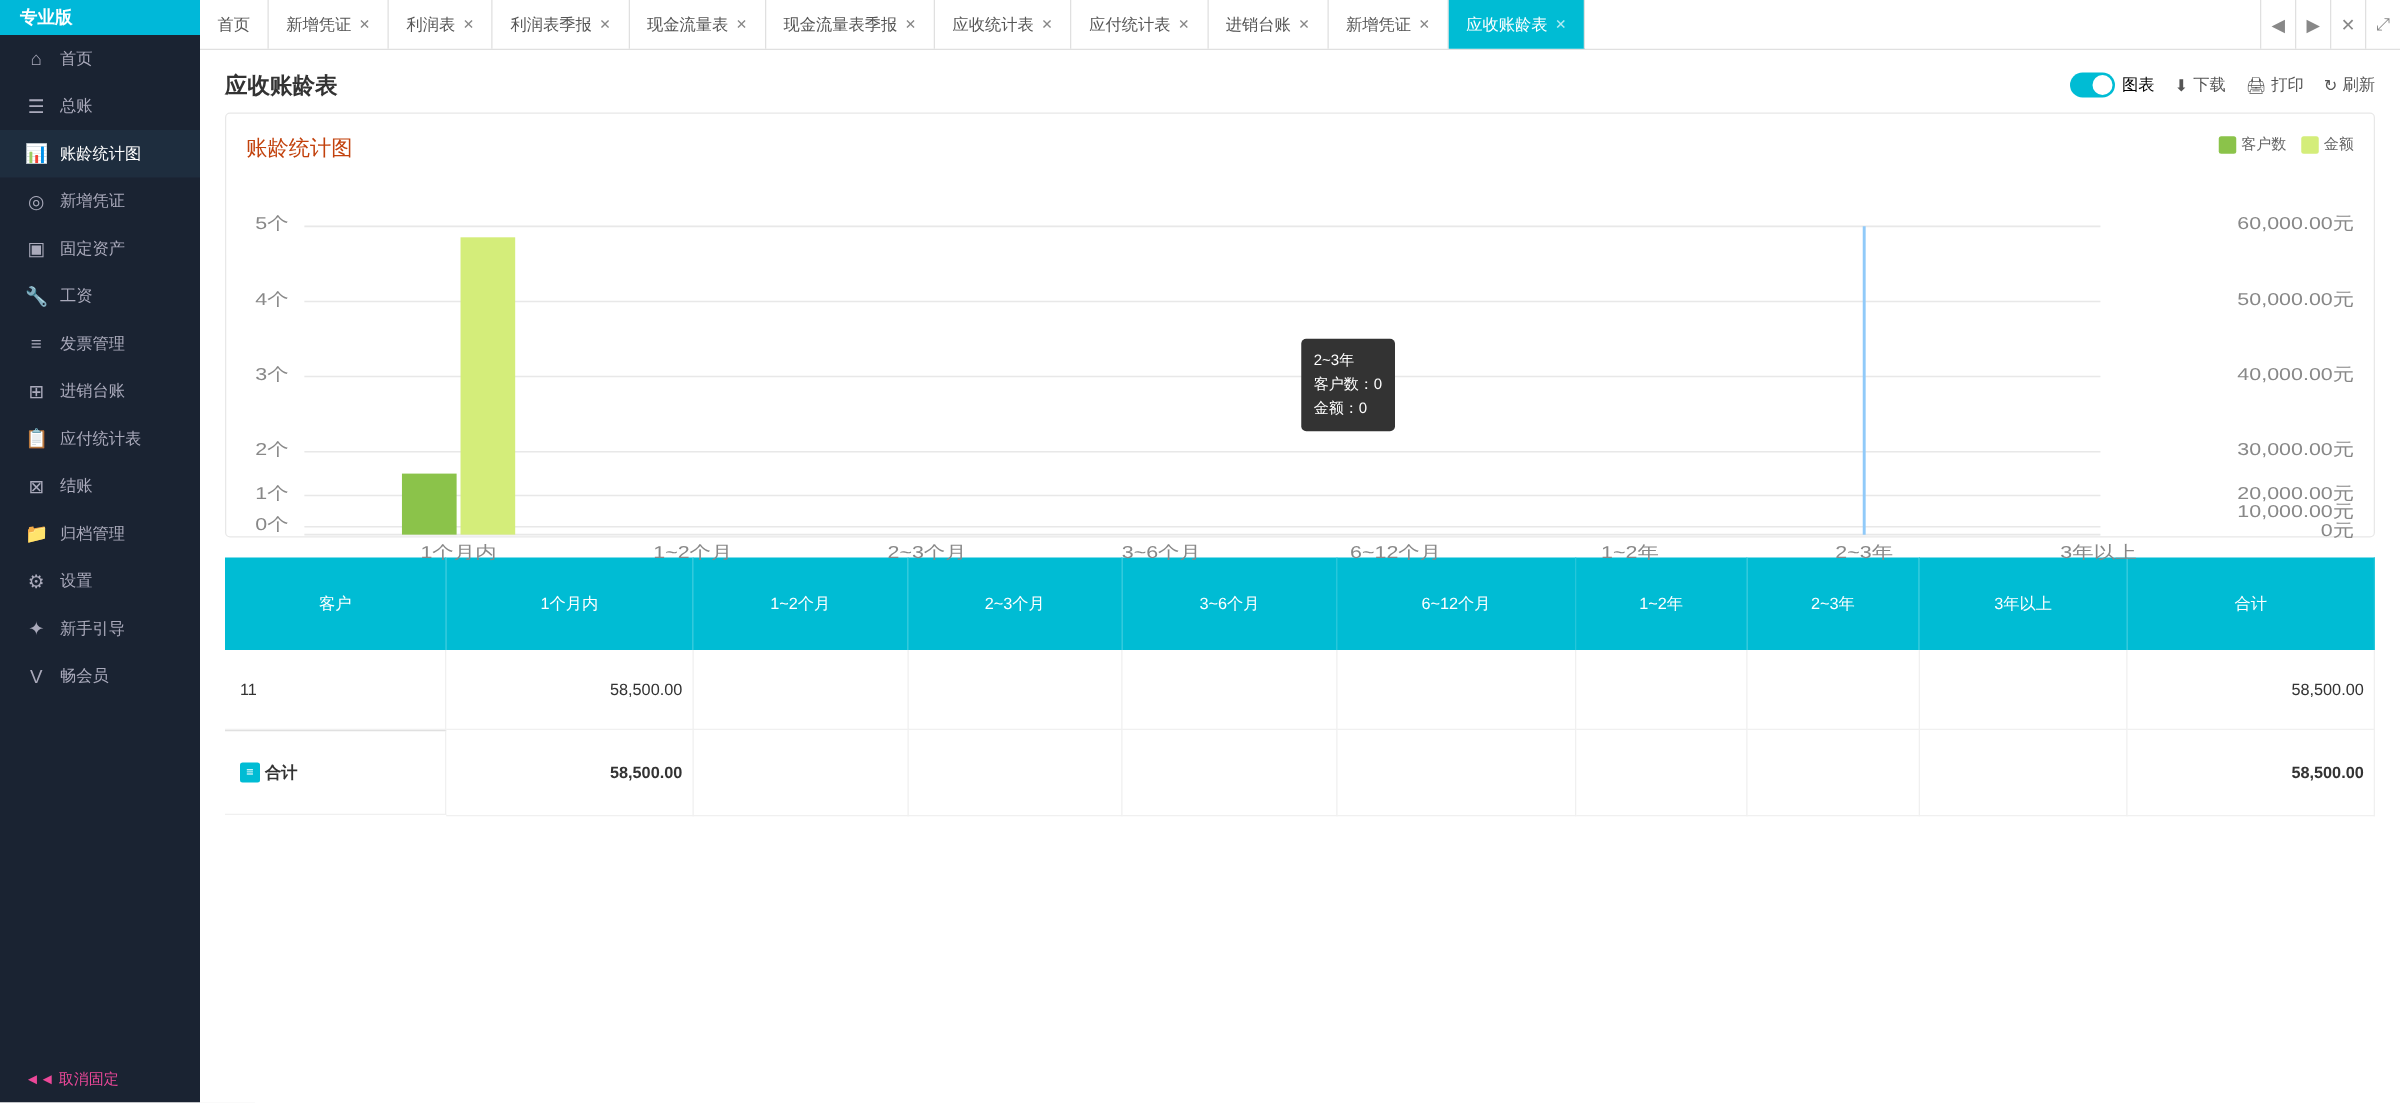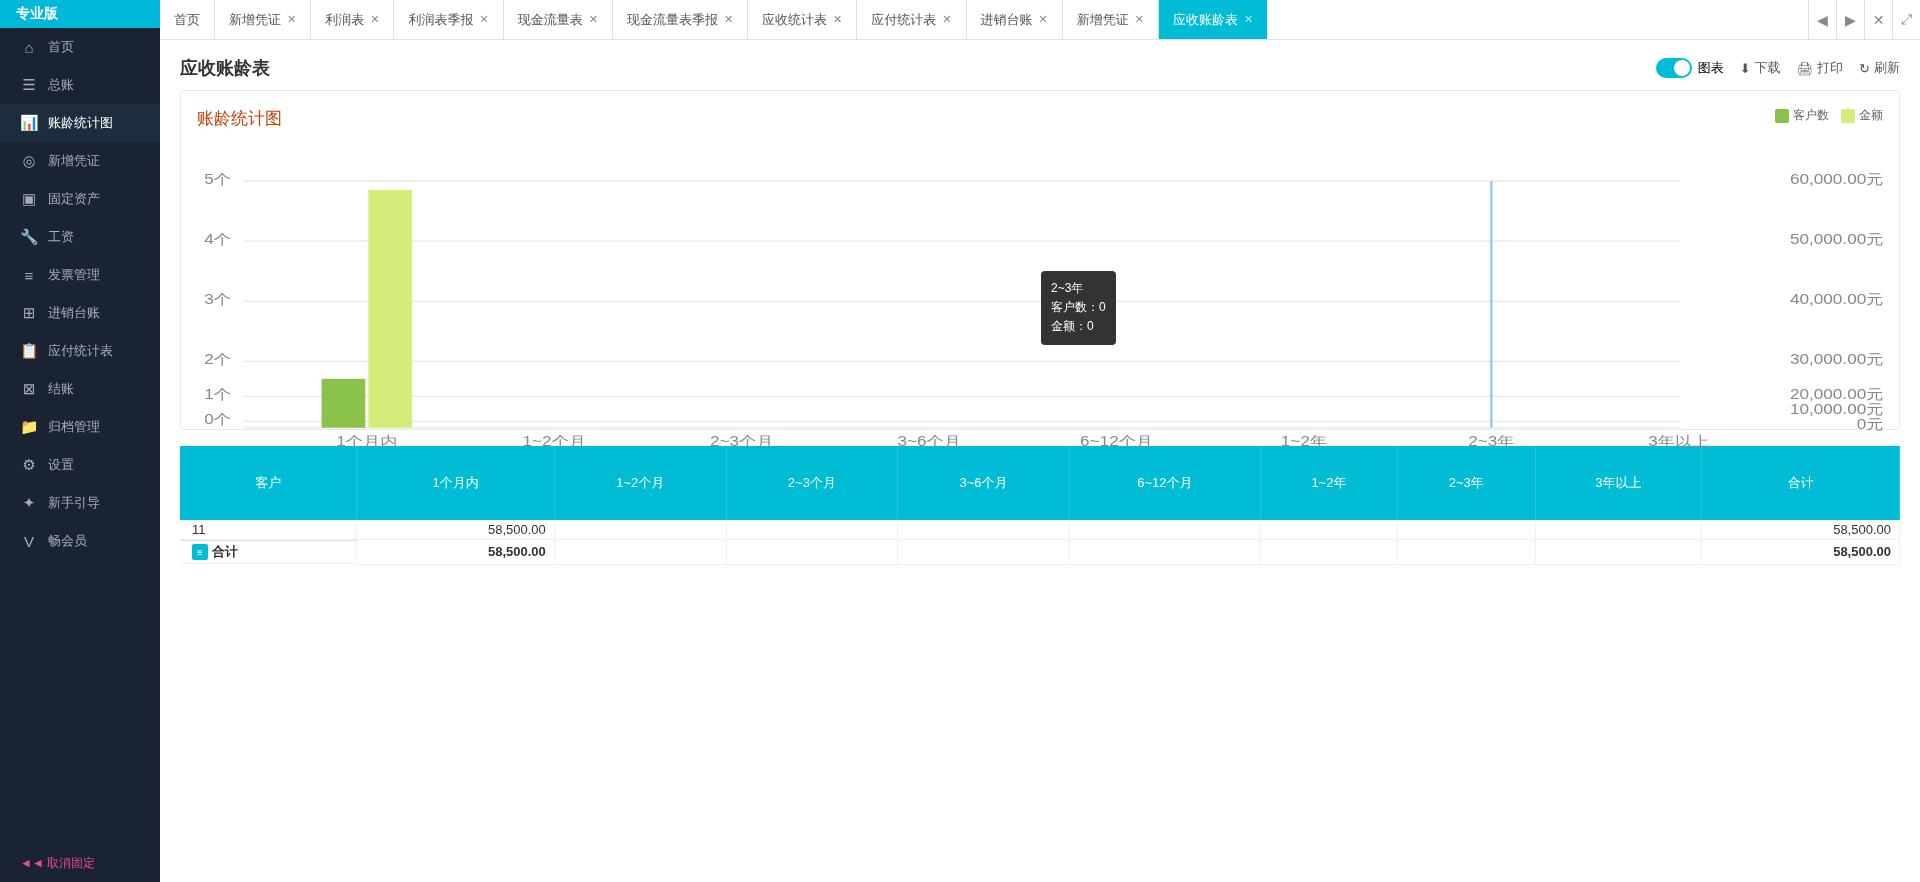--- a/index.html
+++ b/index.html
@@ -205,21 +205,21 @@
     .data-table th {
       background: #00bcd4;
       color: #fff;
       padding: 28px 8px;
       text-align: center;
       font-weight: normal;
       font-size: 13px;
       border-right: 1px solid #26c6da;
     }
     .data-table td {
-      padding: 2px 8px;
+      padding: 24px 8px;
       text-align: right;
       font-size: 13px;
       border-bottom: 1px solid #f0f0f0;
       border-right: 1px solid #f0f0f0;
       color: #333;
     }
     .data-table td:first-child { text-align: left; padding-left: 12px; }
     .data-table tr.total-row td {
       font-weight: bold;
       border-top: 1px solid #e0e0e0;

